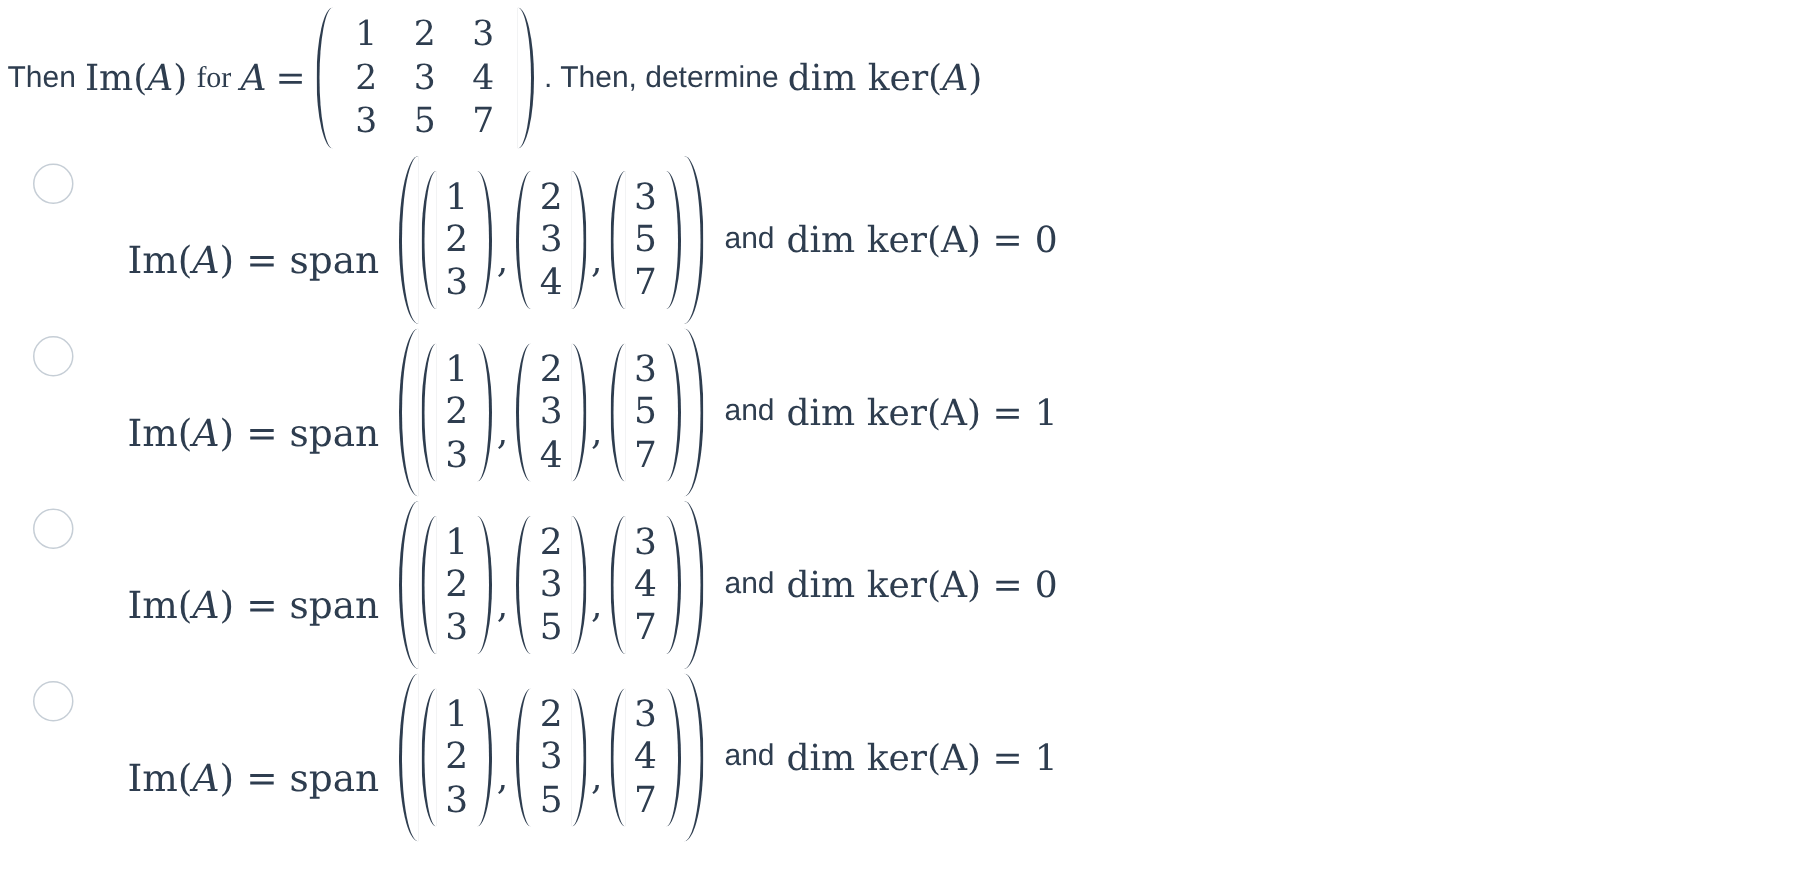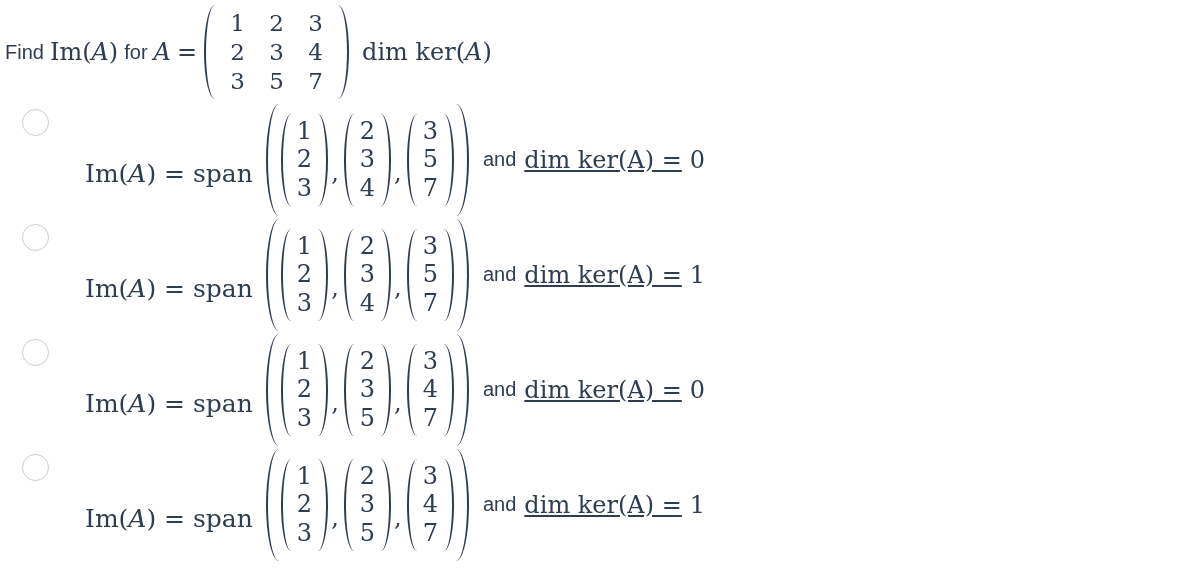--- a/index.html
+++ b/index.html
@@ -21,21 +21,21 @@
   .t-sans{font:20px "Liberation Sans",sans-serif;white-space:pre;}
   .t-serif{font:24px "DejaVu Serif",serif;white-space:pre;}
   .it{font-style:italic;}
 
   
   .qline{
     display:flex;align-items:center;
     height:100px;margin-top:2px;padding-left:5px;
   }
   .gap-r6{margin-right:6px;}
-  .gap-lr6{margin:0 6px;}
+  .gap-lr6{margin:0 6px;font-family:Liberation Serif, serif;}
   .gap-l6{margin-left:6px;text-align:center;}
 
   
   .paren{flex:none;display:inline-block;}
   .paren.l{border-left:2.6px solid var(--ink);border-radius:100% 0 0 100% / 50% 0 0 50%;}
   .paren.r{border-right:2.6px solid var(--ink);border-radius:0 100% 100% 0 / 0 50% 50% 0;}
   .p-mat{width:11px;height:94px;}
   .p-vec{width:10px;height:92px;}
   .p-big{width:13px;height:112px;border-left-width:2.4px;border-right-width:2.4px;}
 
@@ -71,30 +71,30 @@
   .vec .col{
     display:grid;height:92px;
     grid-template-rows:repeat(3,1fr);
     padding:3px 6px;min-width:18px;
     font:24px "DejaVu Serif",serif;
   }
   .vec .col span{display:flex;align-items:center;justify-content:center;}
 
   .comma{font:24px "DejaVu Serif",serif;align-self:center;margin:26px 3px 0 1px;}
   .and-text{font:20px "Liberation Sans",sans-serif;margin:0 8px 0 14px;white-space:pre;}
-  .dim-label{font:24px "DejaVu Serif",serif;white-space:pre;text-decoration:underline;}
+  .dim-label{font:24px "DejaVu Serif",serif;white-space:pre;}
   .dim-val{font:24px "DejaVu Serif",serif;margin-left:8px;}
 </style>
 </head>
 <body>
 
 <div class="page">
 
   <div class="qline">
-    <span class="t-sans gap-r6">Find</span>
+    <span class="t-sans gap-r6">Then</span>
     <span class="t-serif">Im(</span>
       <span class="t-serif it">A</span>
       <span class="t-serif">)</span>
     <span class="t-sans gap-lr6">for</span>
     <span class="t-serif it gap-r6">A</span>
     <span class="t-serif">=</span>
 
     <span class="mat">
       <span class="paren l p-mat"></span>
       <span class="grid">
@@ -104,20 +104,21 @@
         <span>2</span>
         <span>3</span>
         <span>4</span>
         <span>3</span>
         <span>5</span>
         <span>7</span>
       </span>
       <span class="paren r p-mat"></span>
     </span>
 
+    <span class="t-sans">. Then, determine</span>
     <span class="t-serif gap-l6">dim ker(</span>
       <span class="t-serif it">A</span>
       <span class="t-serif">)</span>
   </div>
 
   <div class="opt">
     <span class="radio"></span>
     <div class="opt-body">
       <span class="opt-label"><span>Im(</span><span class="it">A</span><span>) = span</span></span>
       <span class="paren l p-big"></span>

